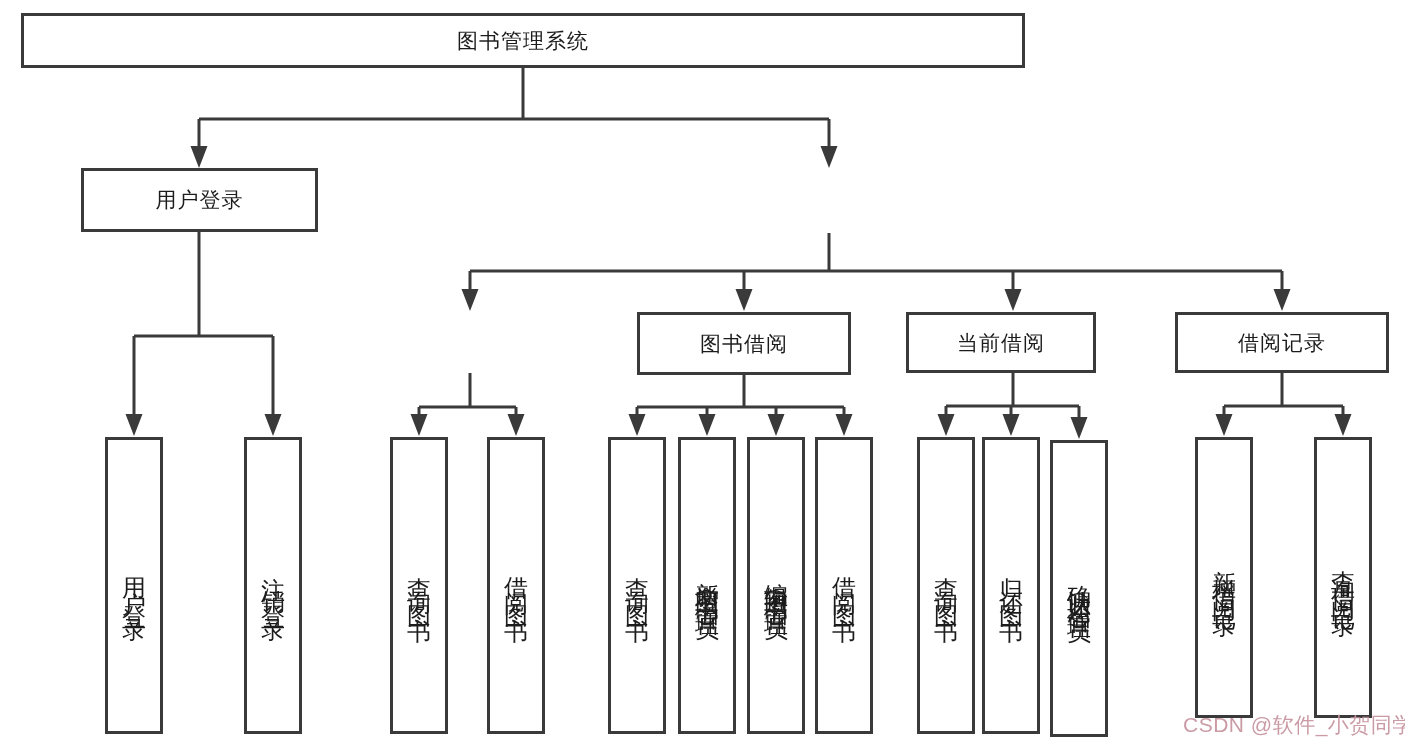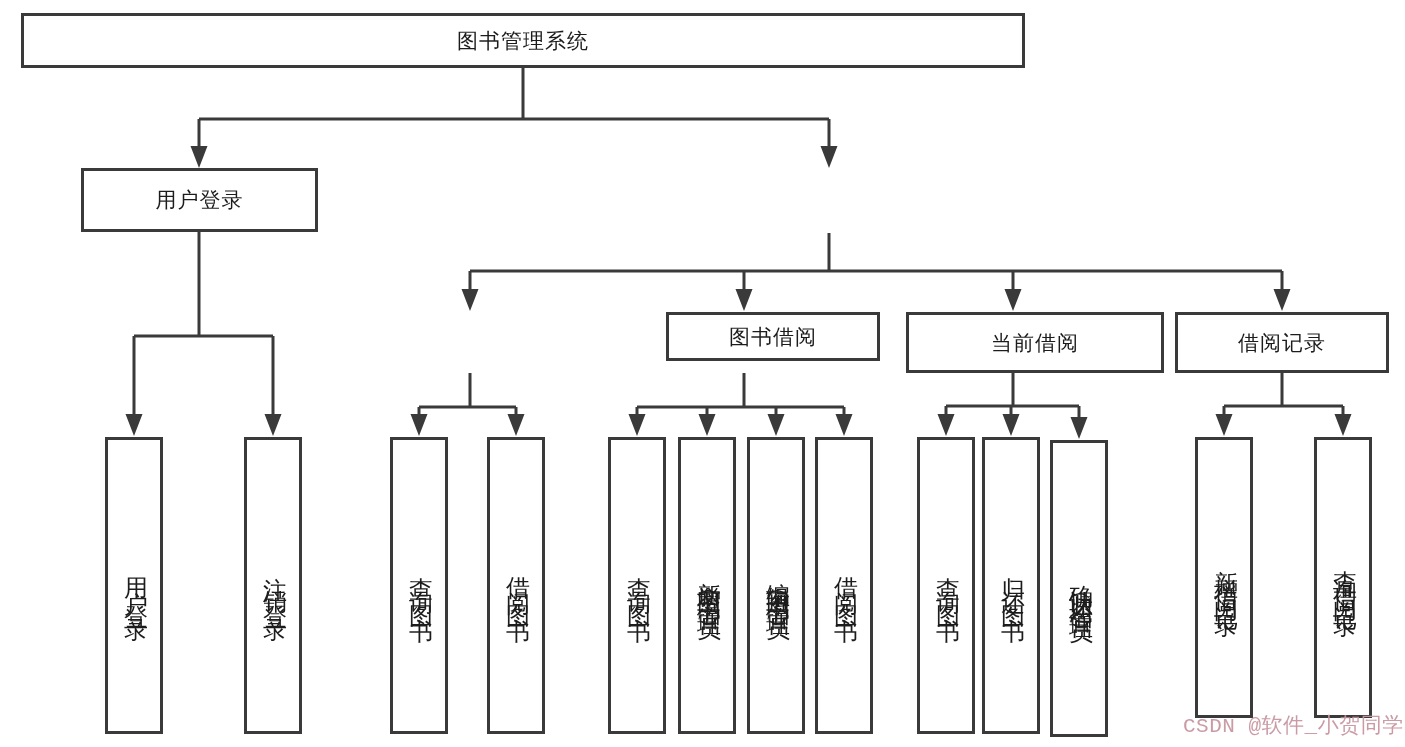--- a/index.html
+++ b/index.html
@@ -1,21 +1,21 @@
 <!DOCTYPE html>
 <html><head>
 <meta charset="utf-8">
 <style>
   html, body { margin: 0; padding: 0; background: #ffffff; }
   #stage {
     position: relative;
     width: 1405px;
     height: 747px;
     background: #ffffff;
-    font-family: Liberation Mono, monospace;
+    font-family: Liberation Sans, sans-serif;
     overflow: hidden;
   }
   #wires {
     position: absolute;
     left: 0; top: 0;
     width: 1405px; height: 747px;
   }
   .node {
     position: absolute;
     box-sizing: border-box;
@@ -94,24 +94,24 @@
   </svg>
 
   <div class="node hnode" style="left:21px; top:13px; width:1004px; height:55px;">
     <span>图书管理系统</span>
   </div>
 
   <div class="node hnode" style="left:81px; top:168px; width:237px; height:64px;">
     <span>用户登录</span>
   </div>
 
-  <div class="node hnode" style="left:666px; top:312px; width:214px; height:49px;">
+  <div class="node hnode" style="left:637px; top:312px; width:214px; height:63px;">
     <span>图书借阅</span>
   </div>
-  <div class="node hnode" style="left:906px; top:312px; width:258px; height:61px;">
+  <div class="node hnode" style="left:906px; top:312px; width:190px; height:61px;">
     <span>当前借阅</span>
   </div>
   <div class="node hnode" style="left:1175px; top:312px; width:214px; height:61px;">
     <span>借阅记录</span>
   </div>
 
   <div class="node vnode" style="left:105px; top:437px; width:58px; height:297px;">
     <span>用户登录</span>
   </div>
   <div class="node vnode" style="left:244px; top:437px; width:58px; height:297px;">

